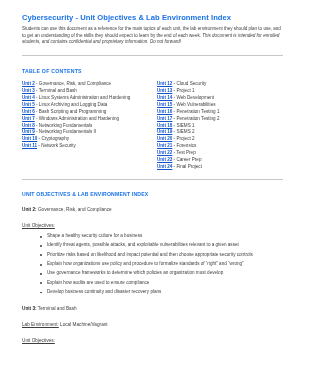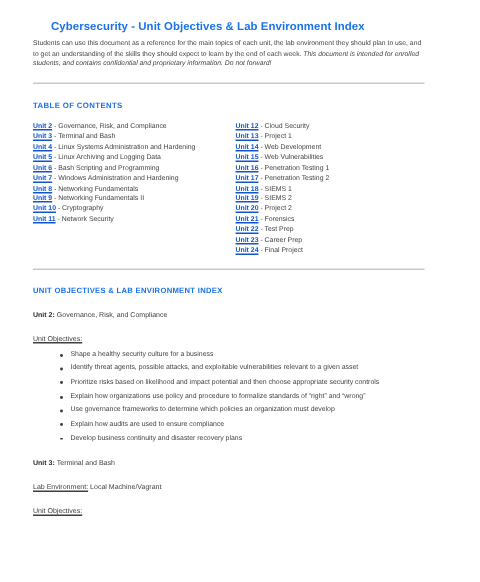--- a/index.html
+++ b/index.html
@@ -21,21 +21,21 @@
     box-sizing: border-box;
     padding: 13px 17px 0 22px;
     position: relative;
   }
   .doc-title {
     color: #1a73e8;
     font-weight: bold;
     font-size: 7.6px;
     letter-spacing: 0.05px;
     line-height: 10px;
-    margin: 0 0 3px 12px;
+    margin: 0 0 3px 0;
   }
   .intro {
     font-size: 4.55px;
     line-height: 6.6px;
     color: #3f3f3f;
     margin: 0;
     text-align: left;
   }
   .intro .em {
     font-style: italic;

